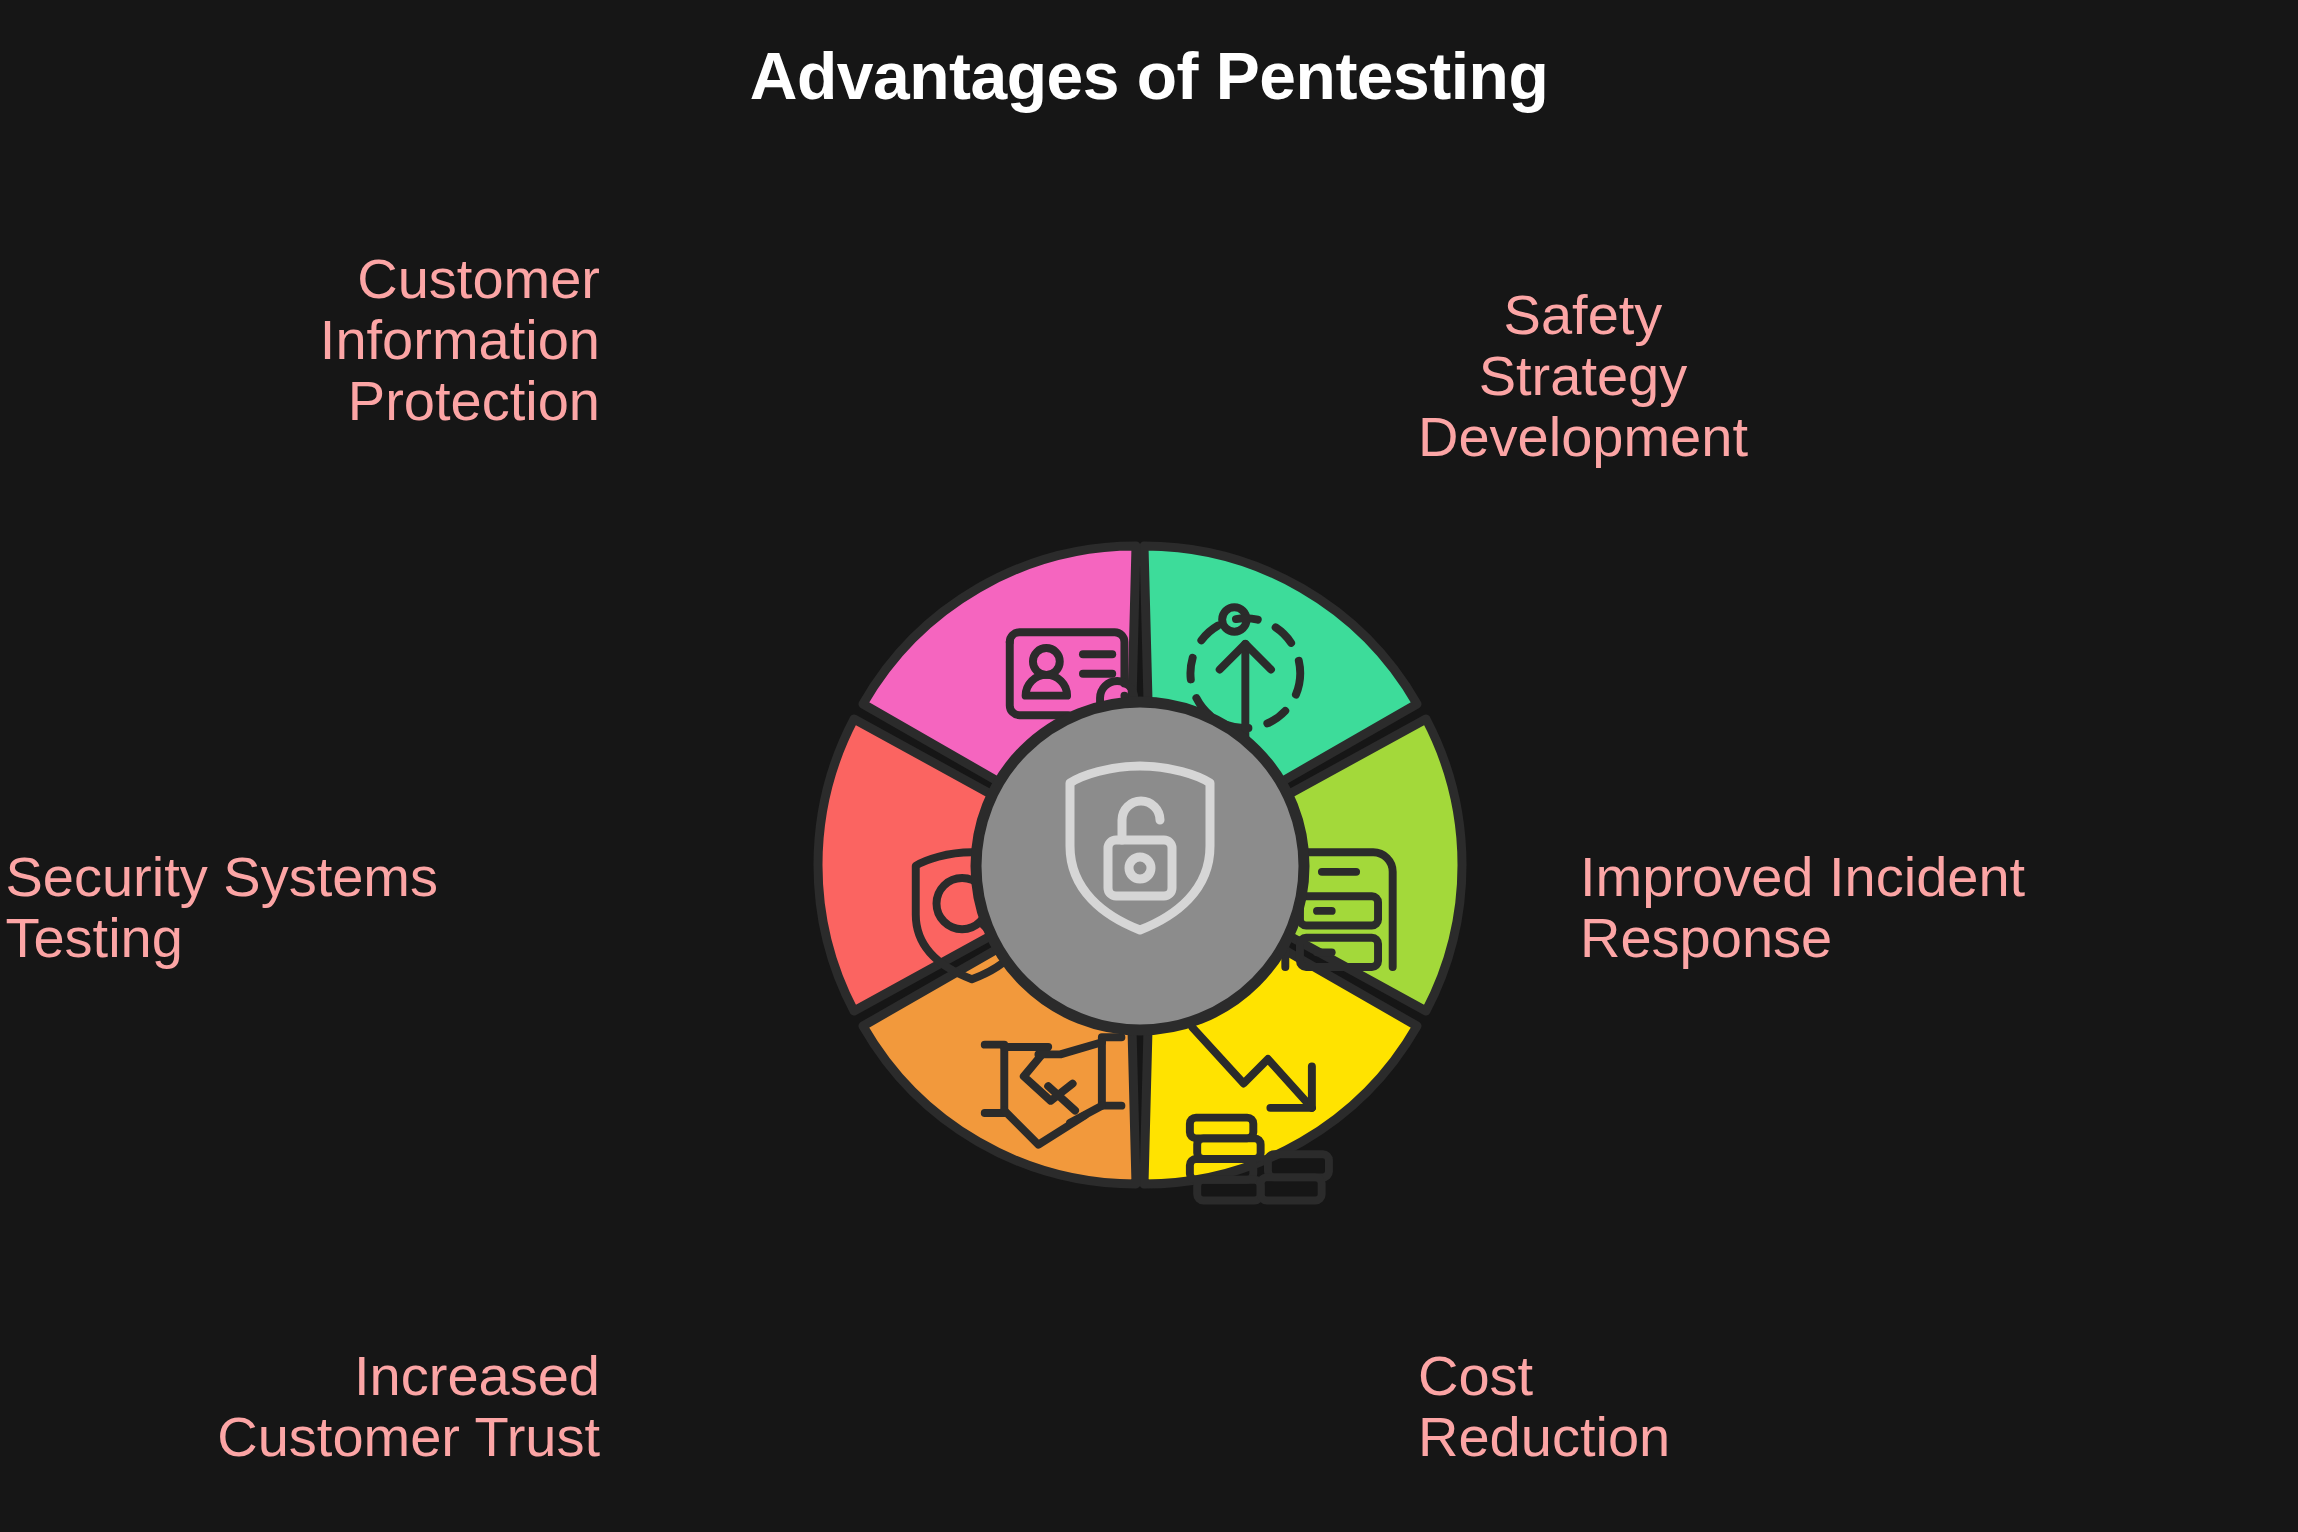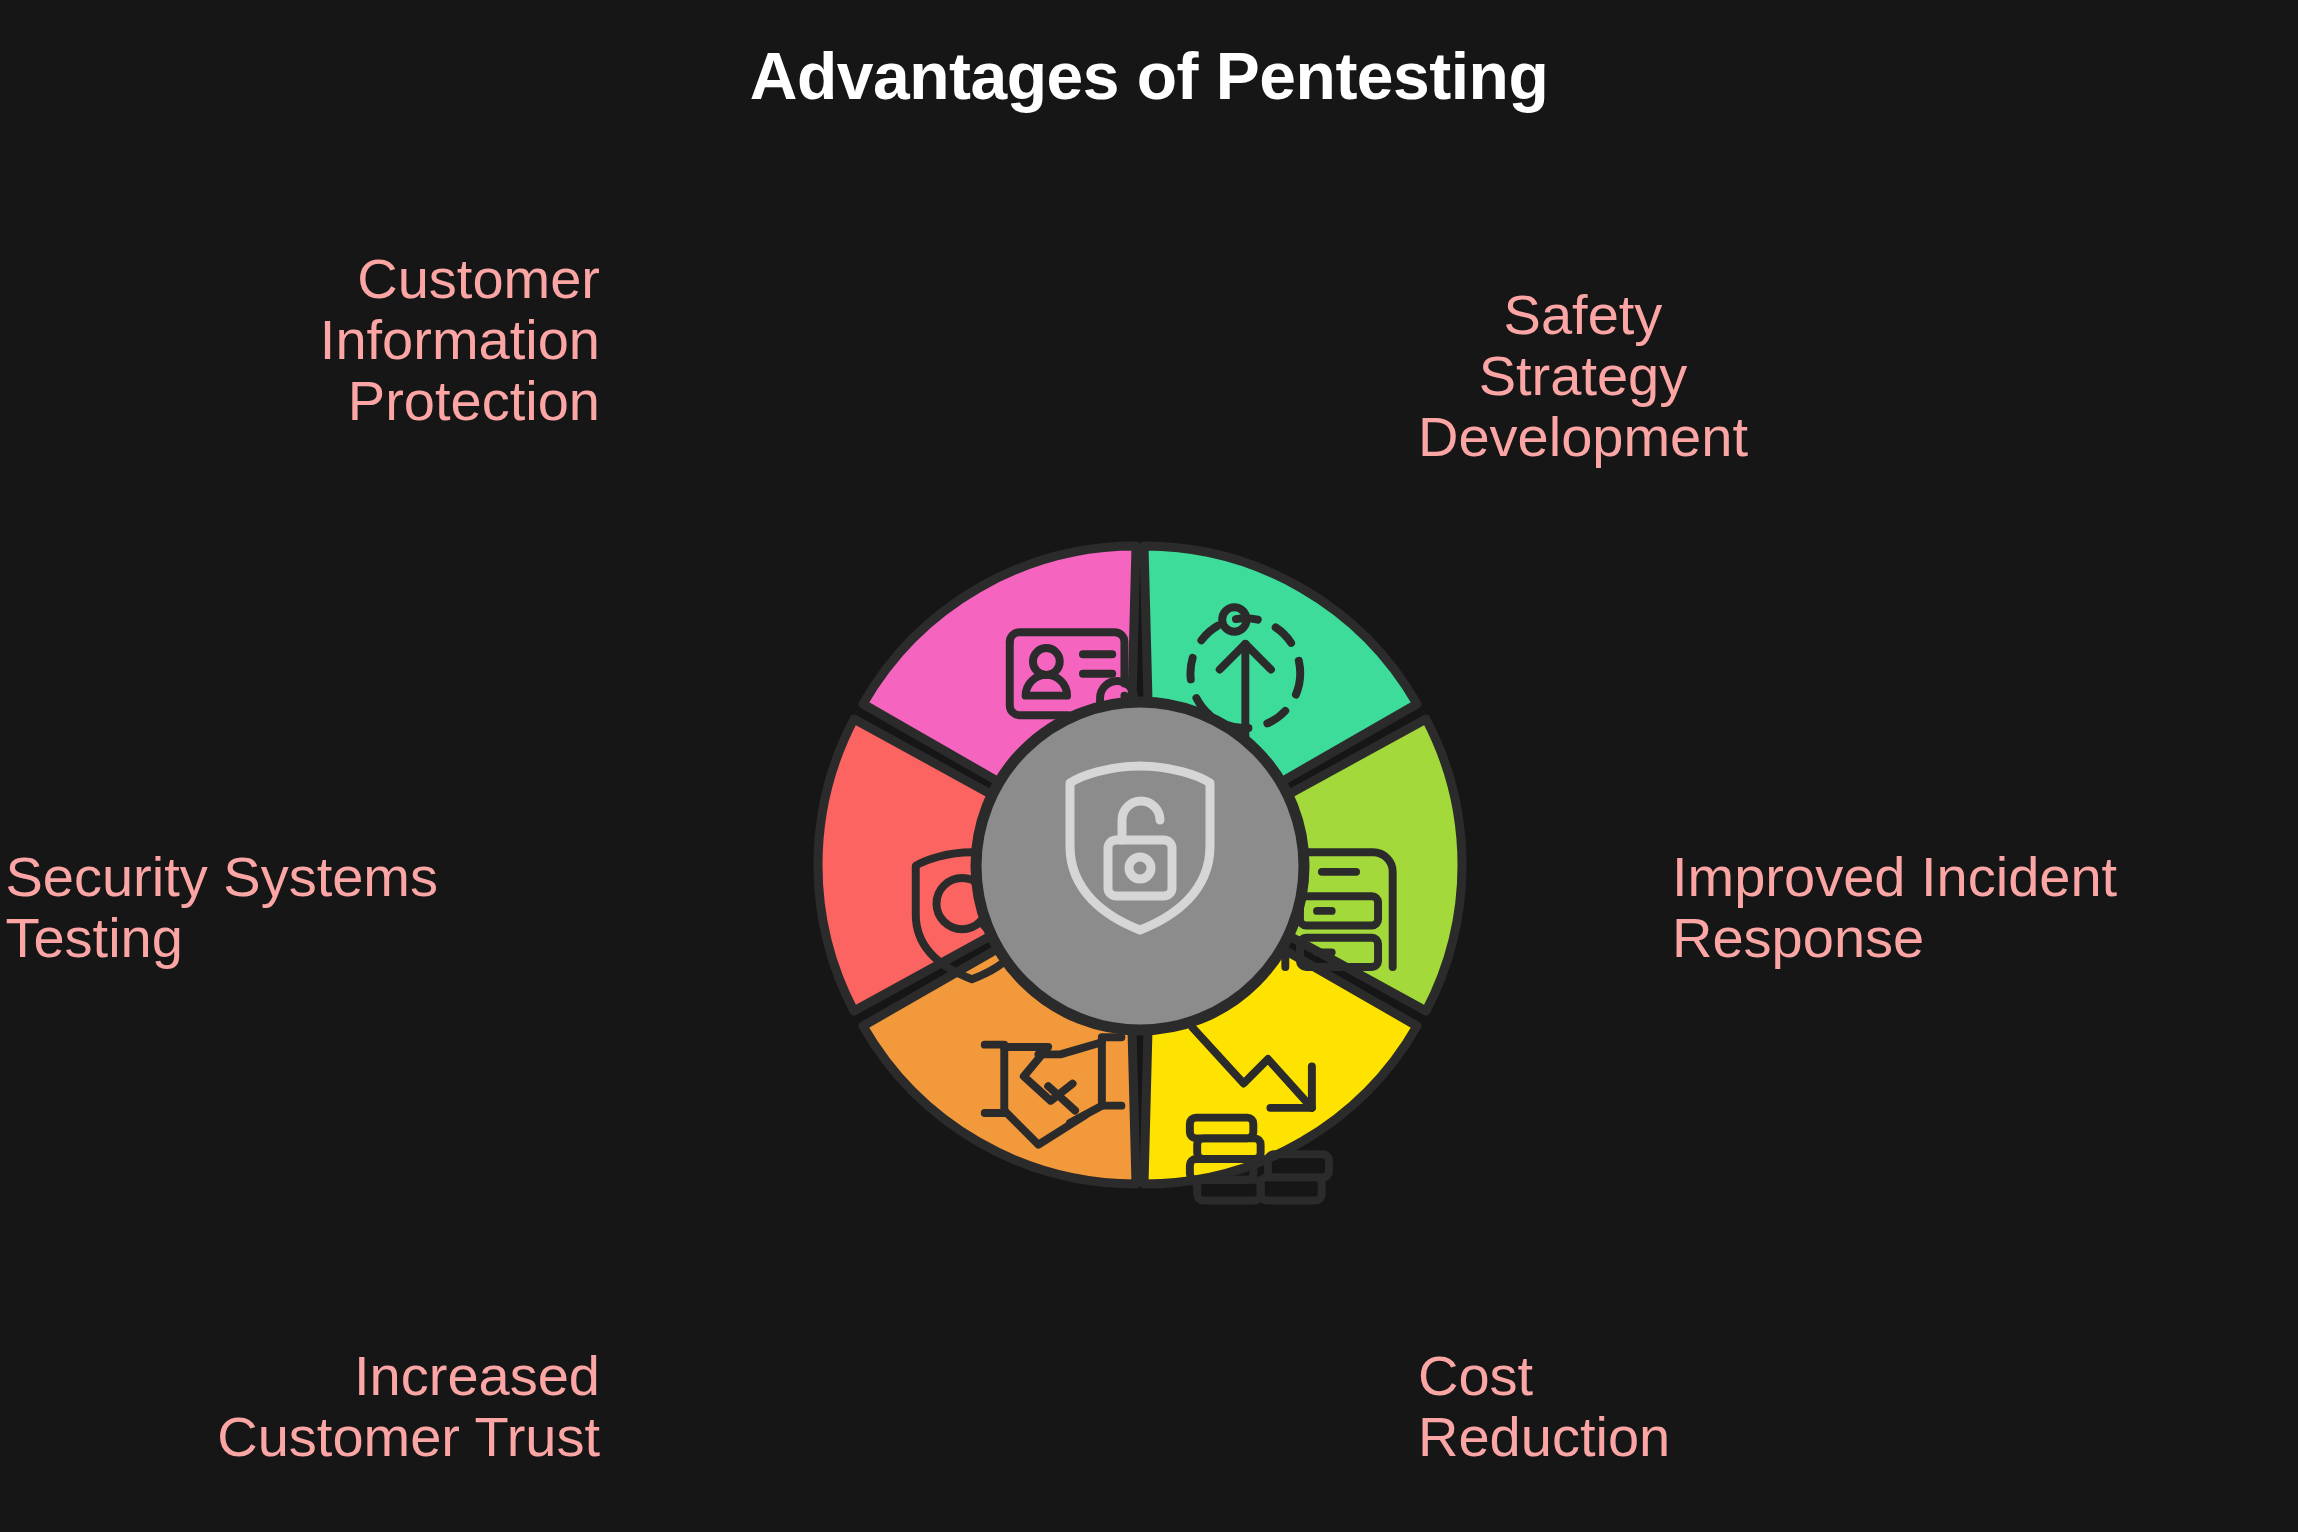--- a/index.html
+++ b/index.html
@@ -43,21 +43,21 @@
     position: absolute;
     color: #fca5a5;
     font-size: 56px;
     line-height: 1.09;
     font-weight: normal;
     font-family: "Liberation Sans", sans-serif;
     white-space: pre-line;
   }
   .label-tl { right: 1698px; top: 248px; text-align: right; }
   .label-tr { left: 1418px; top: 248px; text-align: center; margin-top: 36px; }
-  .label-r  { left: 1672px; top: 846px; text-align: left; }
+  .label-r  { left: 1580px; top: 846px; text-align: left; }
   .label-br { left: 1418px; top: 1345px; text-align: left; }
   .label-bl { right: 1698px; top: 1345px; text-align: right; margin-left: 16px; }
   .label-l  { right: 1860px; top: 846px; }
 </style>
 </head>
 <body>
 
 <div id="stage">
 
   <div class="title">Advantages of Pentesting</div>

